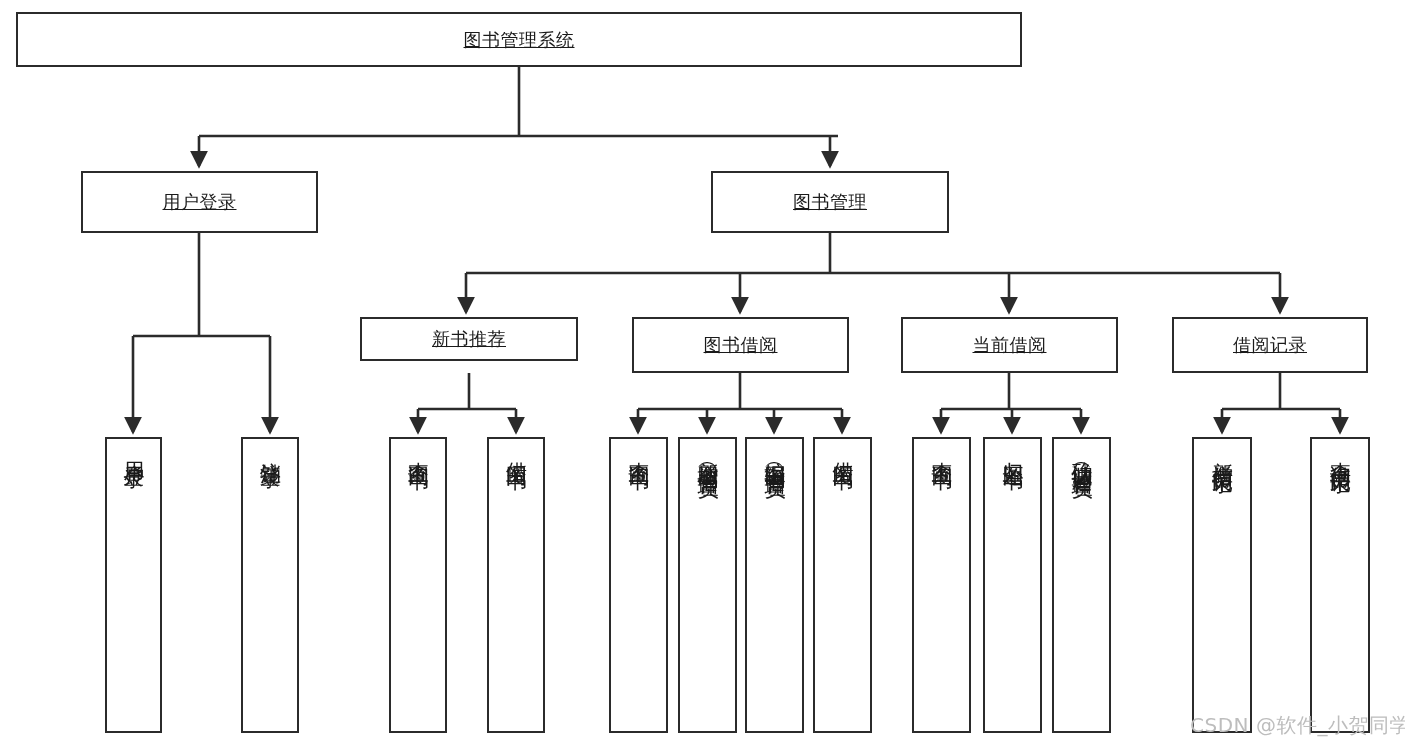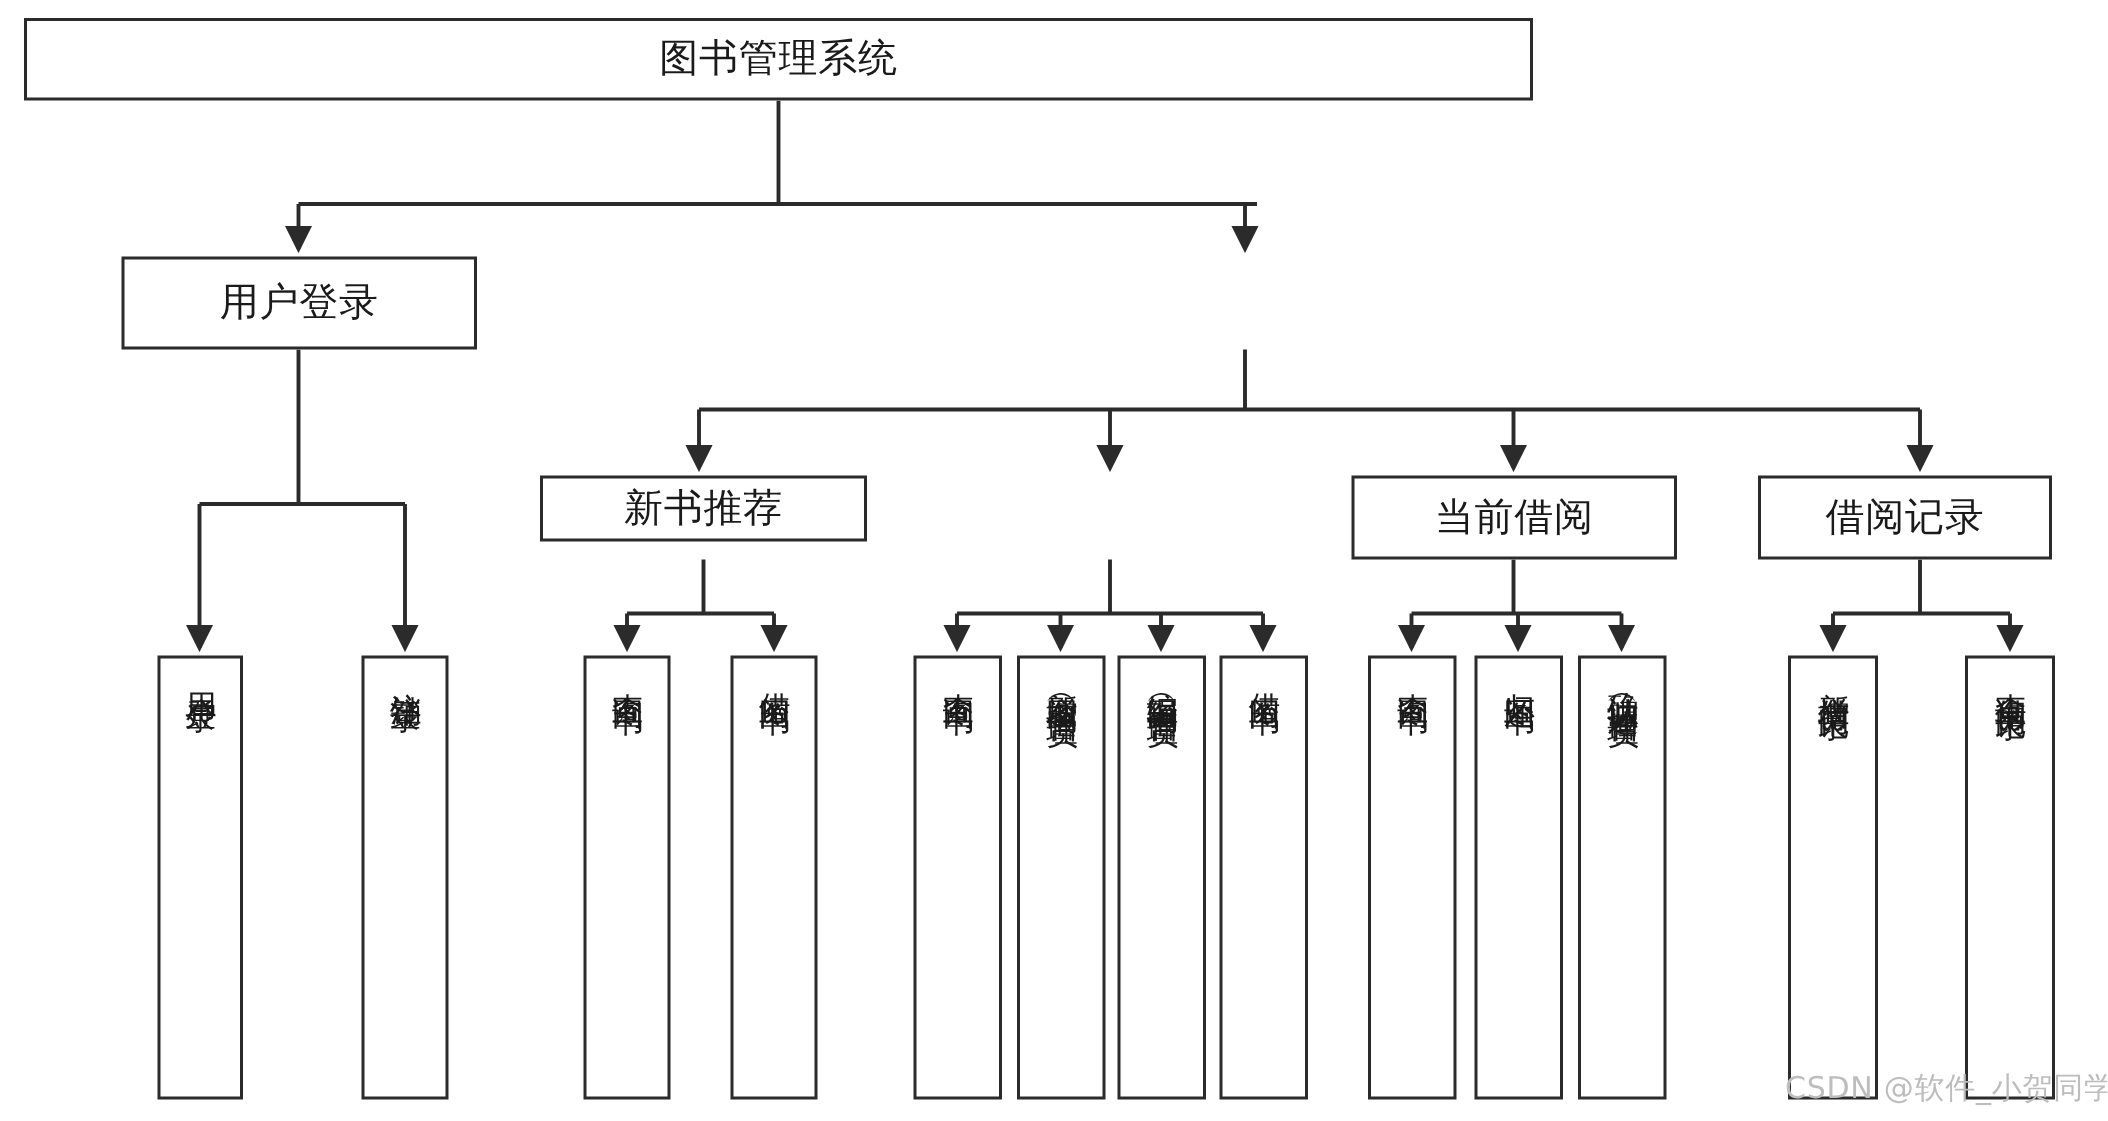--- a/index.html
+++ b/index.html
@@ -37,22 +37,23 @@
     color: #1a1a1a;
   }
   .node .label {
     display: block;
     text-align: center;
     line-height: 1.18;
     white-space: nowrap;
   }
   
   .node.h .label {
-    font-size: 26px;
+    font-size: 18px;
     letter-spacing: 0.5px;
+    text-decoration: underline;
   }
   
   .node.v {
     align-items: flex-start;
     padding-top: 6px;
   }
   .node.v .label {
     writing-mode: vertical-rl;
     text-orientation: upright;
     font-size: 21px;
@@ -125,24 +126,30 @@
     </g>
   </svg>
 
   <div class="node h" id="n-root" style="left: 16px; top: 12px; width: 1006px; height: 55px;">
     <span class="label">图书管理系统</span>
   </div>
 
   <div class="node h" id="n-user_login" style="left: 81px; top: 171px; width: 237px; height: 62px;">
     <span class="label">用户登录</span>
   </div>
+  <div class="node h" id="n-book_manage" style="left: 711px; top: 171px; width: 238px; height: 62px;">
+    <span class="label">图书管理</span>
+  </div>
 
   <div class="node h" id="n-new_book_rec" style="left: 360px; top: 317px; width: 218px; height: 44px;">
     <span class="label">新书推荐</span>
   </div>
+  <div class="node h" id="n-book_borrow" style="left: 632px; top: 317px; width: 217px; height: 56px;">
+    <span class="label">图书借阅</span>
+  </div>
   <div class="node h" id="n-current_borrow" style="left: 901px; top: 317px; width: 217px; height: 56px;">
     <span class="label">当前借阅</span>
   </div>
   <div class="node h" id="n-borrow_record" style="left: 1172px; top: 317px; width: 196px; height: 56px;">
     <span class="label">借阅记录</span>
   </div>
 
   <div class="node v" id="n-leaf_user_login" style="left: 105px; top: 437px; width: 57px; height: 296px;">
     <span class="label">用户登录</span>
   </div>

